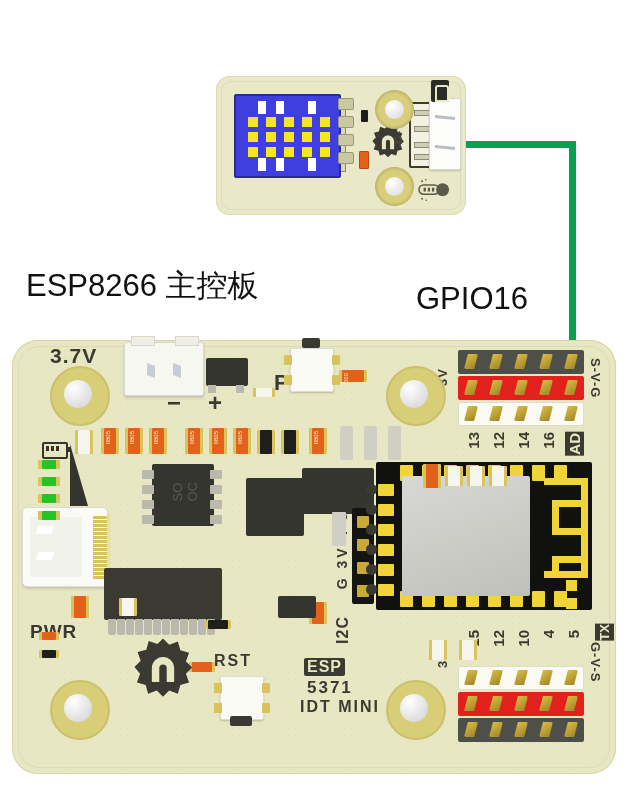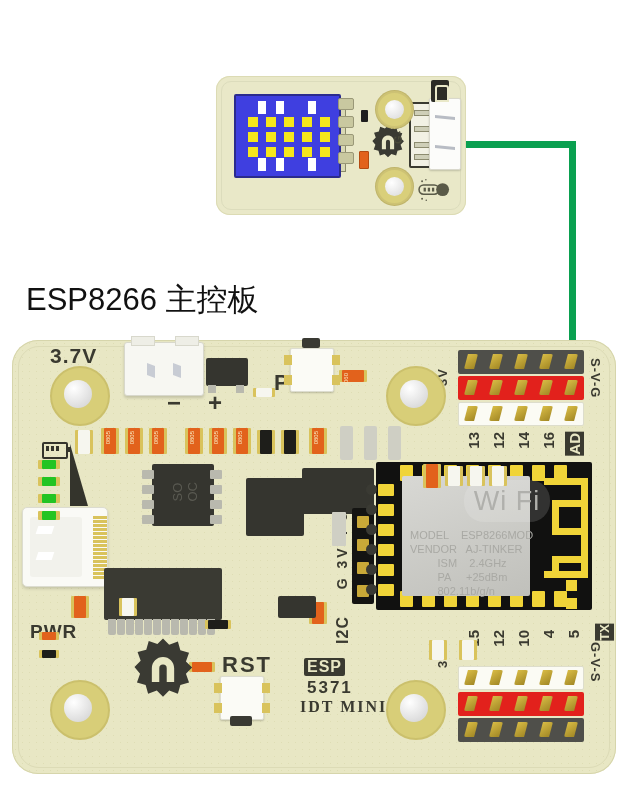--- a/index.html
+++ b/index.html
@@ -9,21 +9,21 @@
     position:relative;overflow:hidden;
   }
   .stage{position:absolute;left:0;top:0;width:640px;height:786px;}
 
   
   .title-main{
     position:absolute;left:0;top:14px;width:640px;text-align:center;
     font-size:35px;color:#111;letter-spacing:0px;white-space:nowrap;
   }
   .label-board{
-    position:absolute;left:26px;top:279px;font-size:31px;color:#111;white-space:nowrap;
+    position:absolute;left:26px;top:265px;font-size:31px;color:#111;white-space:nowrap;
   }
   .label-gpio{
     position:absolute;left:416px;top:281px;font-size:31px;color:#111;white-space:nowrap;
   }
 
   
   .wire{position:absolute;background:#0aa050;}
   .wire-h{left:454px;top:141px;width:122px;height:7px;}
   .wire-v{left:569px;top:141px;width:7px;height:271px;}
 
@@ -105,26 +105,26 @@
   .board-dots{
     position:absolute;left:0;top:0;right:0;bottom:0;border-radius:26px;
     background-image:radial-gradient(#d6d5a8 0.8px, transparent 0.9px);
     background-size:7px 7px;opacity:.55;
   }
 
   .silk{position:absolute;color:#3a3a30;font-weight:bold;font-family:"Liberation Sans",sans-serif;}
   .silk-37v{left:38px;top:4px;font-size:21px;letter-spacing:1px;}
   .silk-pwr-top{left:262px;top:30px;font-size:22px;letter-spacing:1px;}
   .silk-pwr-bot{left:18px;top:281px;font-size:19px;letter-spacing:1px;}
-  .silk-rst{left:210px;top:312px;font-size:22px;letter-spacing:2px;}
+  .silk-rst{left:202px;top:312px;font-size:16px;letter-spacing:2px;}
   .silk-minus{left:155px;top:49px;font-size:24px;}
   .silk-plus{left:196px;top:49px;font-size:24px;}
   .silk-esp{left:292px;top:318px;font-size:16px;letter-spacing:1px;background:#3a3a30;color:#e8e7c4;padding:0 3px;border-radius:2px;}
   .silk-8266{left:295px;top:338px;font-size:17px;letter-spacing:2px;}
-  .silk-idt{left:288px;top:358px;font-size:16px;letter-spacing:2px;font-family:Liberation Serif, serif;}
+  .silk-idt{left:288px;top:358px;font-size:16px;letter-spacing:2px;}
   .silk-3v-top{left:423px;top:28px;font-size:13px;letter-spacing:1px;writing-mode:vertical-rl;transform:rotate(180deg);}
   .silk-3v-bot{left:423px;top:310px;font-size:13px;letter-spacing:1px;writing-mode:vertical-rl;transform:rotate(180deg);}
   .silk-svg-top{left:576px;top:18px;font-size:13px;letter-spacing:1px;writing-mode:vertical-rl;}
   .silk-gvs-bot{left:576px;top:302px;font-size:13px;letter-spacing:1px;writing-mode:vertical-rl;}
   .silk-i2c{left:322px;top:276px;font-size:16px;letter-spacing:1px;writing-mode:vertical-rl;transform:rotate(180deg);}
   .silk-g3v45{left:322px;top:170px;font-size:14px;letter-spacing:3px;writing-mode:vertical-rl;transform:rotate(180deg);}
   .silk-tx{left:583px;top:284px;font-size:13px;background:#3a3a30;color:#e8e7c4;padding:0 2px;writing-mode:vertical-rl;transform:rotate(180deg);}
 
   .pinnum{
     position:absolute;font-size:15px;font-weight:bold;color:#3a3a30;
@@ -304,20 +304,21 @@
       <rect x="31" y="29" width="6" height="10" fill="#5a5a48"></rect>
       <rect x="42" y="29" width="6" height="10" fill="#5a5a48"></rect>
       <circle cx="16" cy="12" r="2.5" fill="#5a5a48"></circle>
         <circle cx="26" cy="8" r="2" fill="#5a5a48"></circle>
       <circle cx="16" cy="58" r="2.5" fill="#5a5a48"></circle>
         <circle cx="27" cy="62" r="2" fill="#5a5a48"></circle>
     </svg>
   </div>
 
   <div class="label-board">ESP8266 主控板</div>
+  <div class="label-gpio">GPIO16</div>
 
   <div class="board">
     <div class="board-dots"></div>
     <div class="board-edge"></div>
 
     <div class="silk silk-37v">3.7V</div>
     <div class="silk silk-pwr-top">PWR</div>
     <div class="silk silk-pwr-bot">PWR</div>
     <div class="silk silk-rst">RST</div>
     <div class="silk silk-minus">−</div>
@@ -475,26 +476,20 @@
           <div style="position: absolute; left: 2px; top: 62px; width: 16px; height: 12px; background: rgb(240, 212, 56); border-radius: 1px;"></div>
           <div style="position: absolute; left: -10px; top: 62px; width: 11px; height: 11px; background: rgb(58, 58, 51); border-radius: 50%;"></div>
           <div style="position: absolute; left: 2px; top: 82px; width: 16px; height: 12px; background: rgb(240, 212, 56); border-radius: 1px;"></div>
           <div style="position: absolute; left: -10px; top: 82px; width: 11px; height: 11px; background: rgb(58, 58, 51); border-radius: 50%;"></div>
           <div style="position: absolute; left: 2px; top: 102px; width: 16px; height: 12px; background: rgb(240, 212, 56); border-radius: 1px;"></div>
           <div style="position: absolute; left: -10px; top: 102px; width: 11px; height: 11px; background: rgb(58, 58, 51); border-radius: 50%;"></div>
           <div style="position: absolute; left: 2px; top: 122px; width: 16px; height: 12px; background: rgb(240, 212, 56); border-radius: 1px;"></div>
           <div style="position: absolute; left: -10px; top: 122px; width: 11px; height: 11px; background: rgb(58, 58, 51); border-radius: 50%;"></div>
         </div>
       <div class="shield">
-        <div class="wifi">Wi Fi</div>
-        <div class="spec" style="left:8px;top:52px">MODEL    ESP8266MOD
-VENDOR   AJ-TINKER
-         ISM    2.4GHz
-         PA     +25dBm
-         802.11b/g/n</div>
       </div>
       <div class="antenna" id="antenna">
           <div class="ant-seg" style="left: 0px; top: 0px; width: 44px; height: 7px;"></div>
           <div class="ant-seg" style="left: 37px; top: 0px; width: 7px; height: 100px;"></div>
           <div class="ant-seg" style="left: 8px; top: 22px; width: 30px; height: 7px;"></div>
           <div class="ant-seg" style="left: 8px; top: 22px; width: 7px; height: 34px;"></div>
           <div class="ant-seg" style="left: 8px; top: 50px; width: 30px; height: 7px;"></div>
           <div class="ant-seg" style="left: 8px; top: 78px; width: 30px; height: 7px;"></div>
           <div class="ant-seg" style="left: 8px; top: 78px; width: 7px; height: 22px;"></div>
           <div class="ant-seg" style="left: 0px; top: 93px; width: 44px; height: 7px;"></div>

